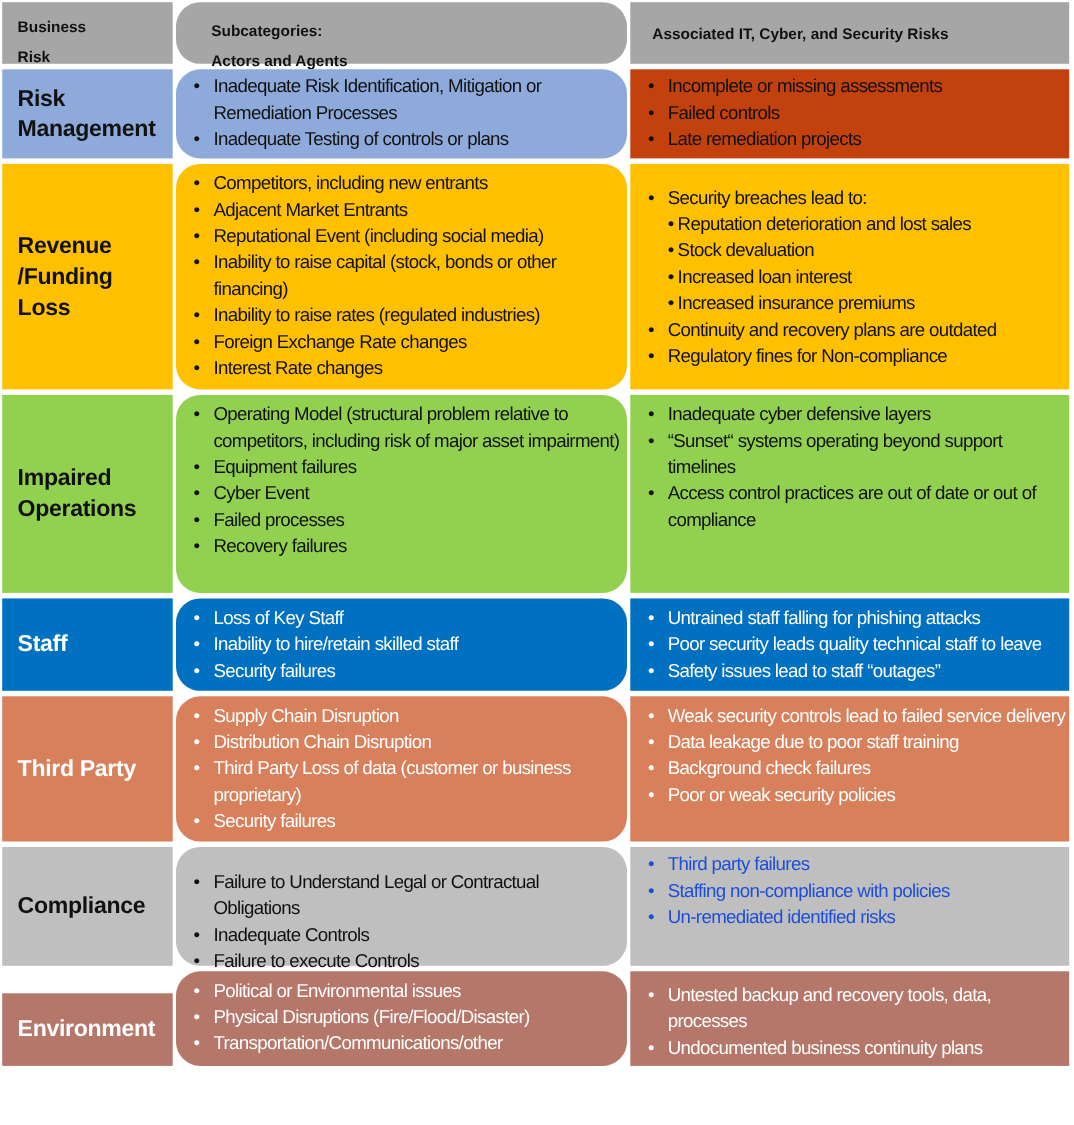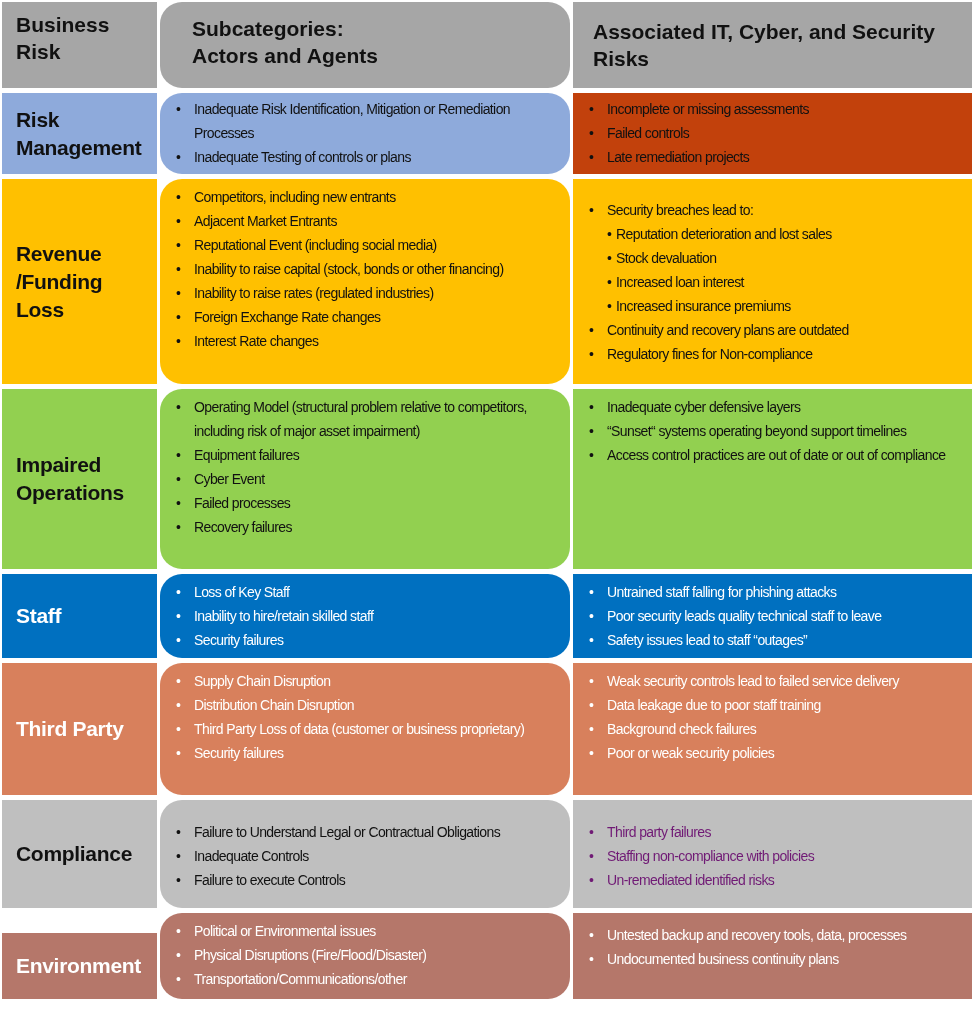--- a/index.html
+++ b/index.html
@@ -26,40 +26,40 @@
     }
     .cell {
       box-sizing: border-box;
       margin-right: 3px;
     }
     .cell:last-child { margin-right: 0; }
     .c1 { width: 155px; padding-left: 14px; display: flex; align-items: center; }
     .c2 { width: 410px; padding-left: 14px; padding-top: 4px; border-radius: 22px; }
     .c3 { width: 399px; padding-left: 14px; padding-top: 4px; }
 
-    .hdr .cell { background: #a6a6a6; color: #111; font-weight: bold; font-size: 21px; line-height: 27px; height: 86px; }
+    .hdr .cell { background: #a6a6a6; color: #111; font-weight: bold; font-size: 14px; line-height: 27px; height: 56px; }
     .hdr .c1 { align-items: flex-start; padding-top: 9px; }
     .hdr .c2 { padding-left: 32px; padding-top: 13px; }
     .hdr .c3 { padding-left: 20px; display: flex; align-items: center; padding-top: 0; }
 
     .cat {
       font-weight: bold;
       font-size: 21px;
       line-height: 28px;
       letter-spacing: -0.3px;
     }
     ul {
       list-style: none;
       margin: 0;
       padding: 0;
     }
     li {
       position: relative;
       padding-left: 20px;
-      font-size: 14px;
+      font-size: 17px;
       line-height: 24px;
       letter-spacing: -0.6px;
     }
     li::before {
       content: "\2022";
       position: absolute;
       left: 2px;
       top: 0;
     }
     li.sub {
@@ -221,21 +221,21 @@
         <div>Compliance</div>
       </div>
     </div>
     <div class="cell c2" style="padding-top: 20px; background: rgb(191, 191, 191); color: rgb(17, 17, 17);">
       <ul>
         <li>Failure to Understand Legal or Contractual Obligations</li>
         <li>Inadequate Controls</li>
         <li>Failure to execute Controls</li>
       </ul>
     </div>
-    <div class="cell c3" style="padding-top: 20px; background: rgb(191, 191, 191); color: #701a75;">
+    <div class="cell c3" style="padding-top: 4px; background: rgb(191, 191, 191); color: #1d4ed8;">
       <ul>
         <li>Third party failures</li>
         <li>Staffing non-compliance with policies</li>
         <li>Un-remediated identified risks</li>
       </ul>
     </div>
   </div>
 
   <div class="row" style="height:86px;">
     <div class="cell c1 cat" style="background: rgb(181, 119, 106); color: rgb(255, 255, 255); margin-top: 20px;">

